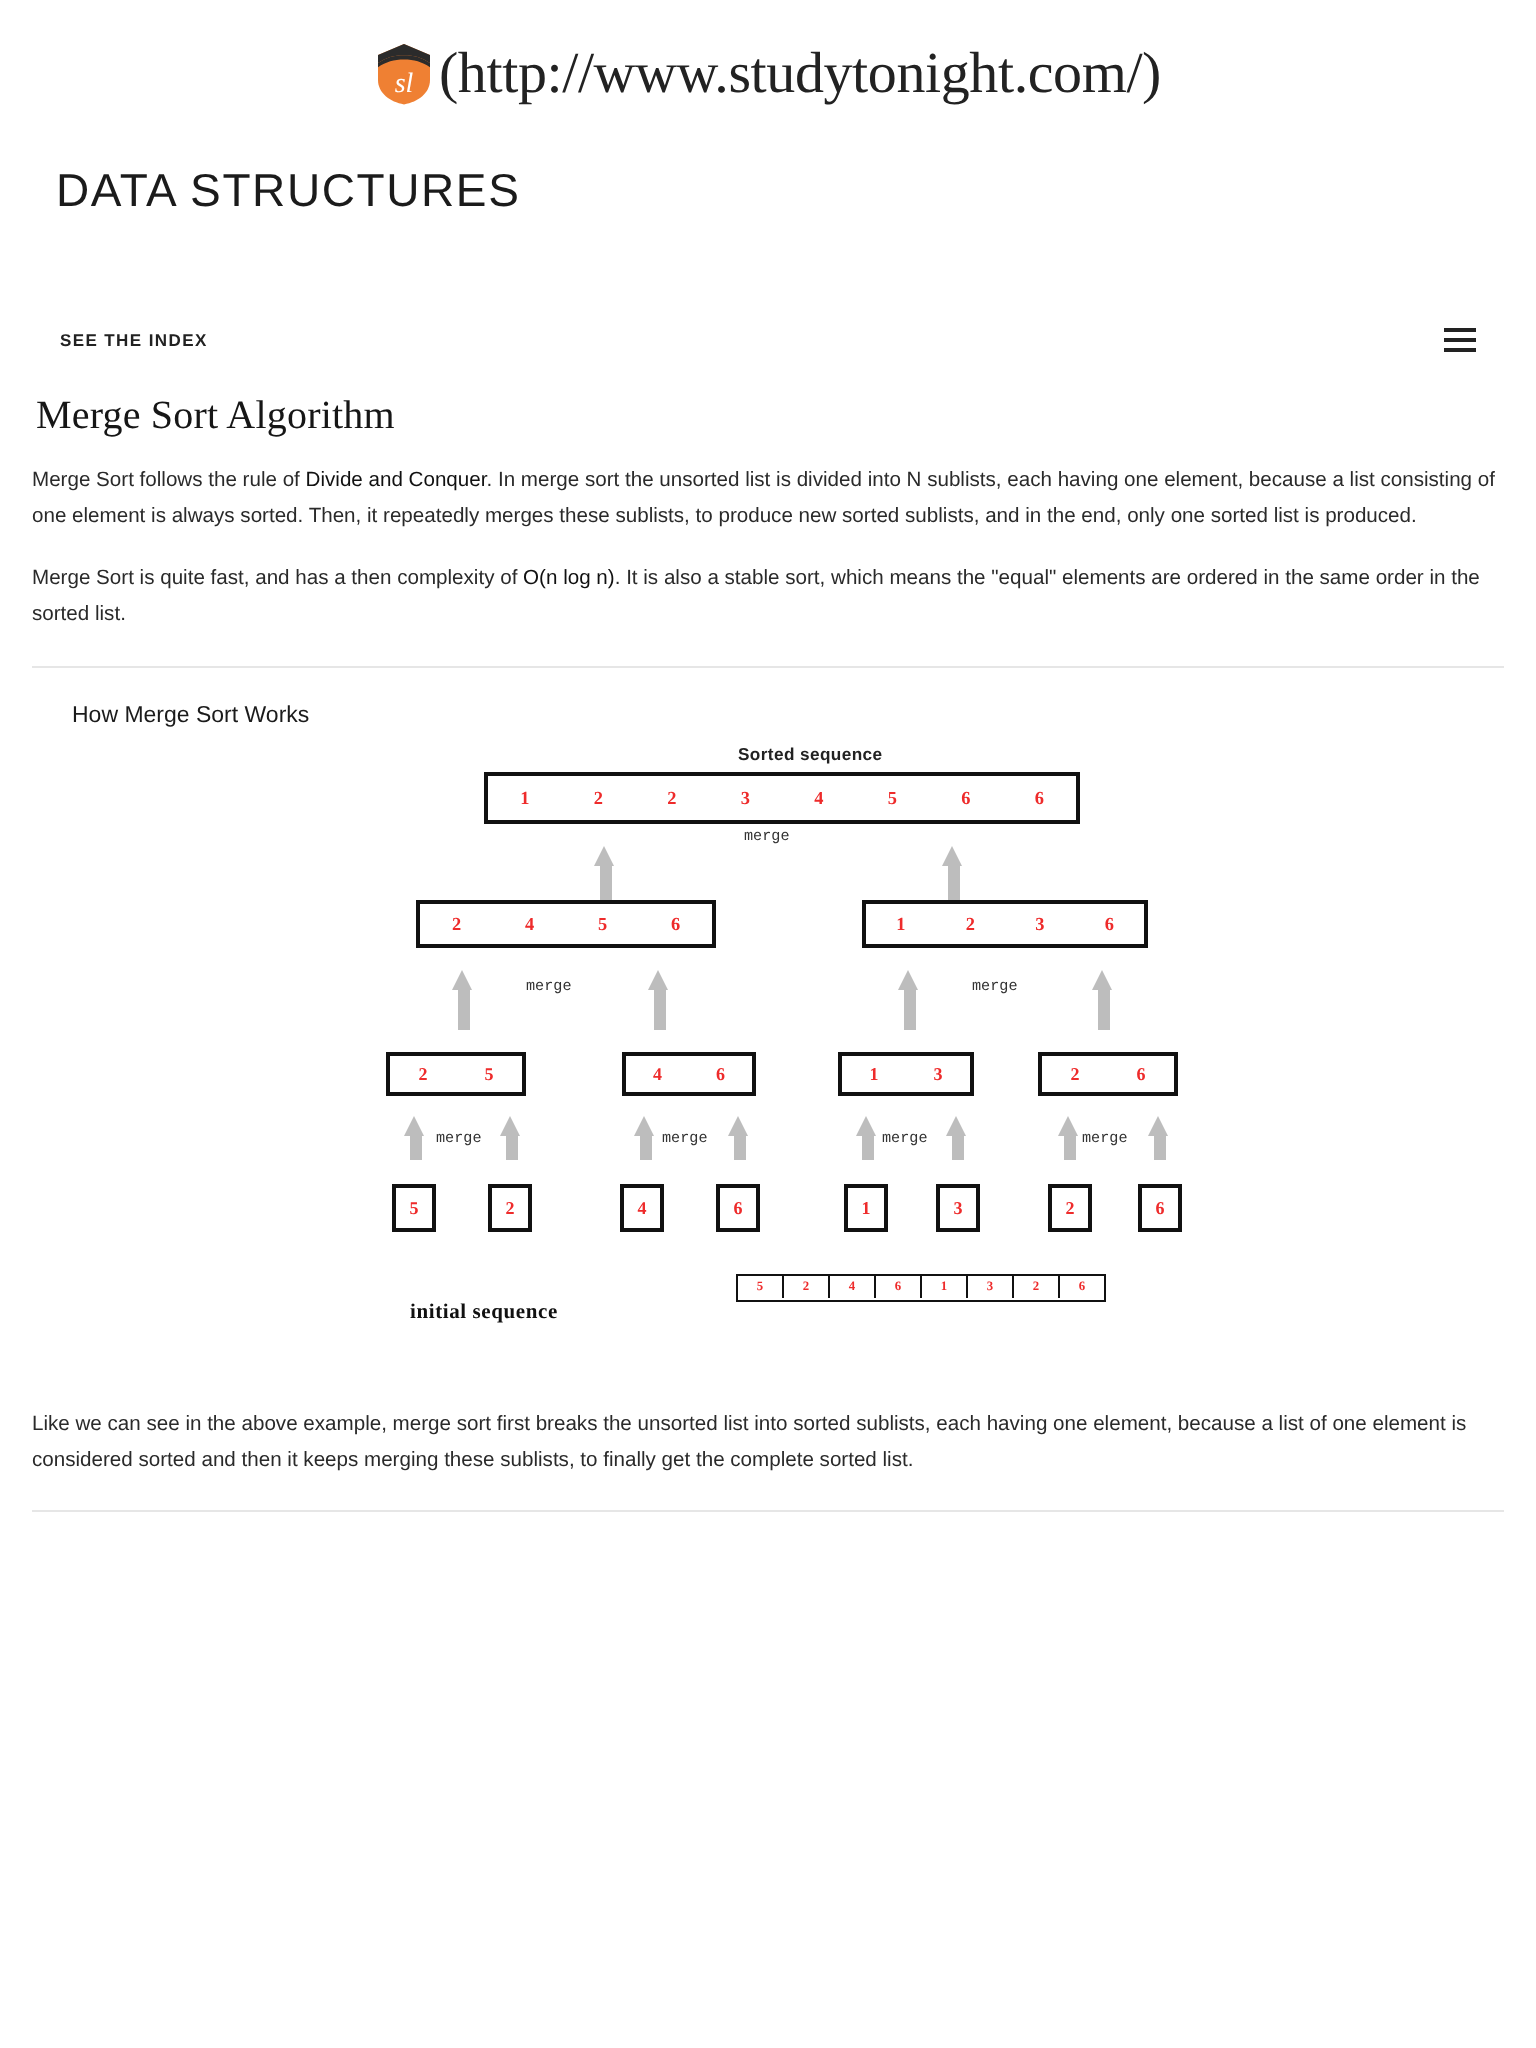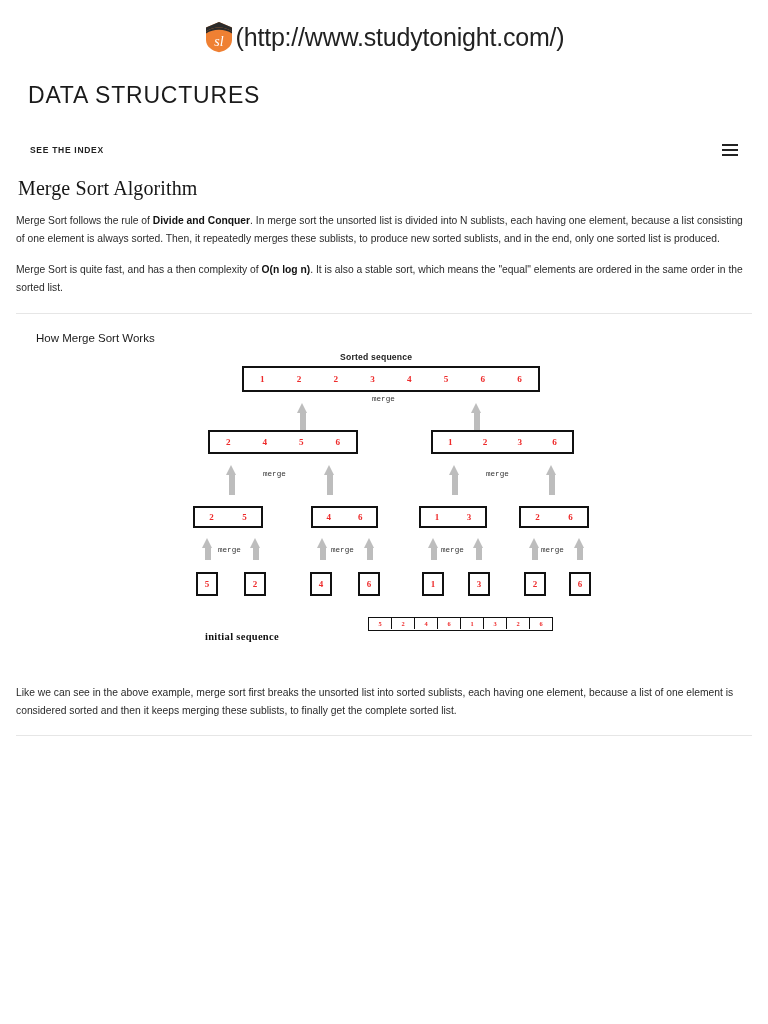--- a/index.html
+++ b/index.html
@@ -14,55 +14,55 @@
   .page { position: relative; width: 768px; height: 1024px; background:#fff; }
 
   
   .site-header {
     display: flex; align-items: center; justify-content: center;
     padding-top: 18px; height: 56px;
   }
   .logo-link { display: flex; align-items: center; gap: 2px; text-decoration: none; }
   .logo-mark { width: 30px; height: 32px; display:block; }
   .site-url {
-    font-size: 25px; color: #222; letter-spacing: -0.2px;
-    font-family: Liberation Sans, sans-serif;
+    font-size: 29px; color: #222; letter-spacing: -0.2px;
+    font-family: Liberation Serif, serif;
   }
 
   
   .course-title {
     margin: 26px 0 0 28px;
     font-size: 23px; font-weight: 400; letter-spacing: 0.8px;
     color: #1b1b1b;
   }
 
   
   .index-bar {
-    margin-top: 28px; padding: 0 30px;
+    margin-top: 48px; padding: 0 30px;
     display: flex; align-items: center; justify-content: space-between;
     height: 26px;
   }
   .see-index {
     font-size: 8.5px; font-weight: bold; letter-spacing: 0.7px; color: #222;
   }
   .hamburger { width: 16px; height: 13px; display:flex; flex-direction:column; justify-content:space-between; cursor:pointer; }
   .hamburger span { display:block; height: 2.4px; background:#222; border-radius:0; }
 
   
   .article { padding: 0 16px; margin-top: 14px; }
   .article h1 {
     font-size: 20px; font-weight: 500; margin: 0 0 12px 2px; color: #161616;
     letter-spacing: 0.1px;
     font-family: Liberation Serif, serif;
   }
   .para {
     font-size: 10.3px; line-height: 1.72; color: #2a2a2a; margin: 0 0 14px 0;
     text-align: left;
   }
-  .para b { font-weight: bold; color:#111; }
+  .para b { font-weight: normal; color:#111; }
 
   hr.divider {
     border: none; border-top: 1px solid #e6e6e6; margin: 16px 0 0 0;
   }
 
   .section-head {
     font-size: 11.5px; font-weight: 500; color: #1b1b1b;
     margin: 18px 0 0 20px;
   }
 
@@ -156,21 +156,21 @@
 
     <p class="para"><span>Merge Sort is quite fast, and has a then complexity of </span><b>O(n log n)</b><span>. It is also a stable sort, which means the "equal" elements are ordered in the same order in the sorted list.</span></p>
 
     <hr class="divider">
 
     <div class="section-head">How Merge Sort Works</div>
 
     <div class="figure">
       <div class="fig-inner">
 
-        <div class="sorted-label" style="left:324px; top:2px;">Sorted sequence</div>
+        <div class="sorted-label" style="left:353px; top:2px;">Sorted sequence</div>
         <div class="initial-label" style="left:189px; top:281px;">initial sequence</div>
 
         <div class="box" style="left:226px; top:16px; width:298px; height:26px;">
           <div class="cell">1</div>
           <div class="cell">2</div>
           <div class="cell">2</div>
           <div class="cell">3</div>
           <div class="cell">4</div>
           <div class="cell">5</div>
           <div class="cell">6</div>

